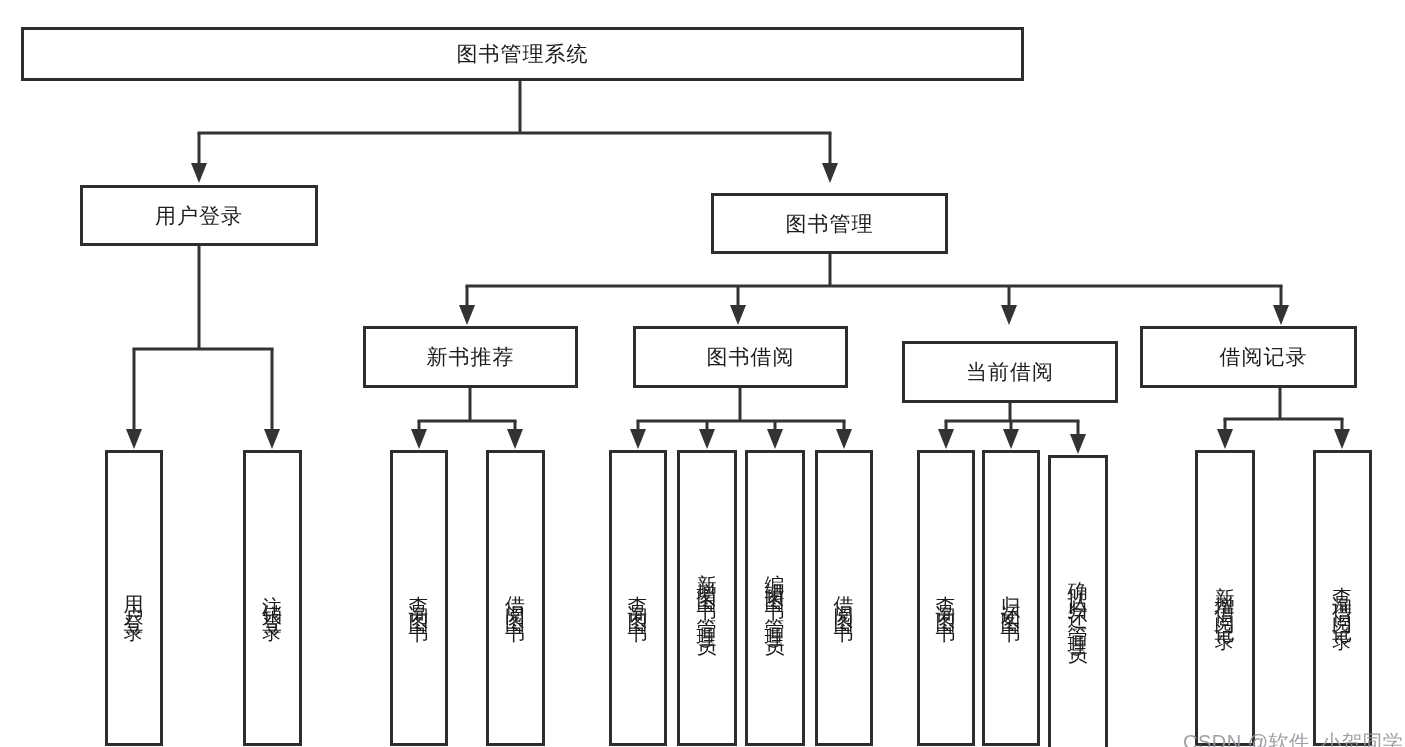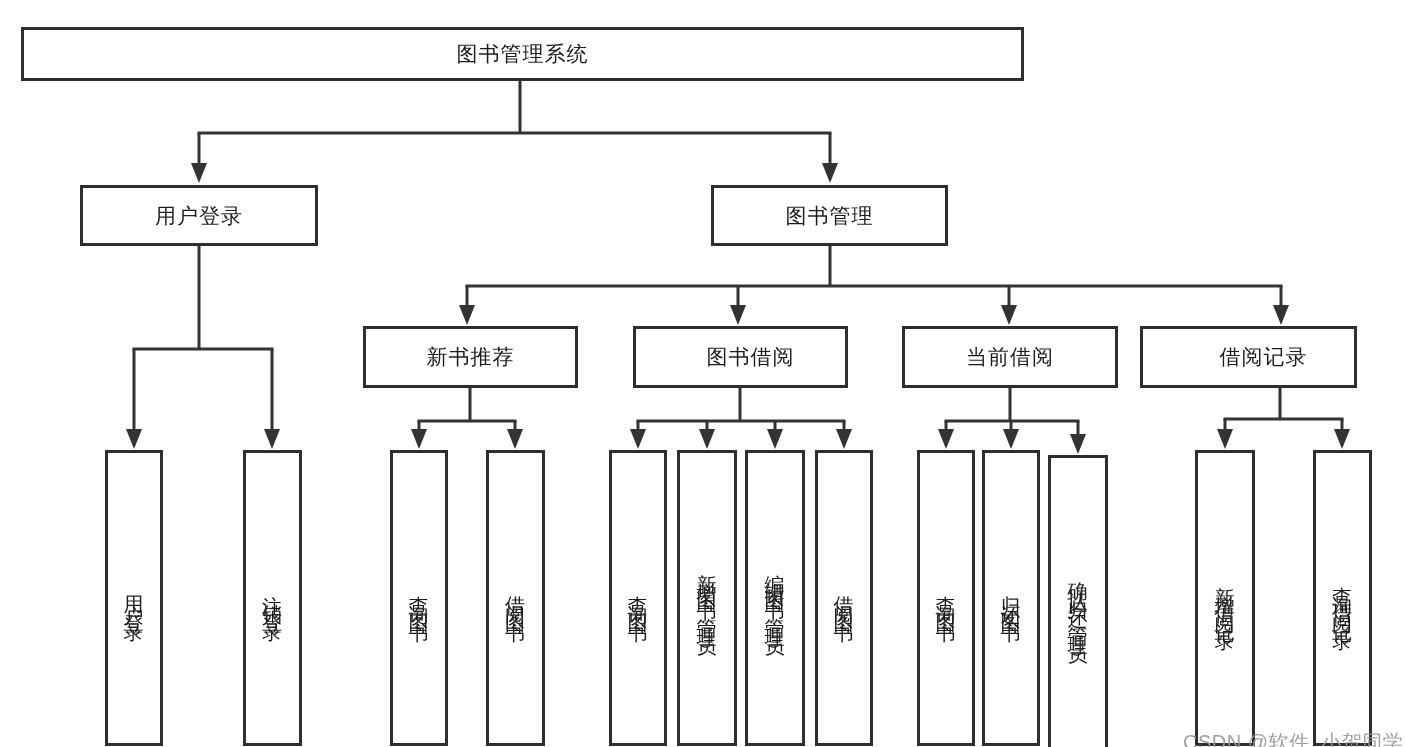--- a/index.html
+++ b/index.html
@@ -117,25 +117,25 @@
     <line x1="1223.5" y1="406" x2="1343.5" y2="406"></line>
     <line x1="1225" y1="406" x2="1225" y2="418"></line>
       <polygon points="1217,416 1233,416 1225,436"></polygon>
     <line x1="1342" y1="406" x2="1342" y2="418"></line>
       <polygon points="1334,416 1350,416 1342,436"></polygon>
   </svg>
 
   <div class="box h" style="left:21px; top:14px; width:1003px; height:54px;">图书管理系统</div>
 
   <div class="box h" style="left:80px; top:172px; width:238px; height:61px;">用户登录</div>
-  <div class="box h" style="left:711px; top:172px; width:237px; height:61px;text-align:center;">图书管理</div>
+  <div class="box h" style="left:711px; top:180px; width:237px; height:61px;text-align:center;">图书管理</div>
 
   <div class="box h" style="left:363px; top:313px; width:215px; height:62px;font-family:Liberation Mono, monospace;">新书推荐</div>
   <div class="box h" style="left:633px; top:313px; width:215px; height:62px;padding-left:20px;">图书借阅</div>
-  <div class="box h" style="left:902px; top:313px; width:216px; height:62px;">当前借阅</div>
+  <div class="box h" style="left:902px; top:328px; width:216px; height:62px;">当前借阅</div>
   <div class="box h" style="left:1140px; top:313px; width:217px; height:62px;padding-left:30px;">借阅记录</div>
 
   <div class="box v" style="left:105px; top:437px; width:58px; height:296px;">用户登录</div>
   <div class="box v" style="left:243px; top:437px; width:59px; height:296px;">注销登录</div>
 
   <div class="box v" style="left:390px; top:437px; width:58px; height:296px;">查询图书</div>
   <div class="box v" style="left:486px; top:437px; width:59px; height:296px;">借阅图书</div>
 
   <div class="box v" style="left:609px; top:437px; width:58px; height:296px;">查询图书</div>
   <div class="box v" style="left:677px; top:437px; width:60px; height:296px;">新增图书（管理员）</div>

